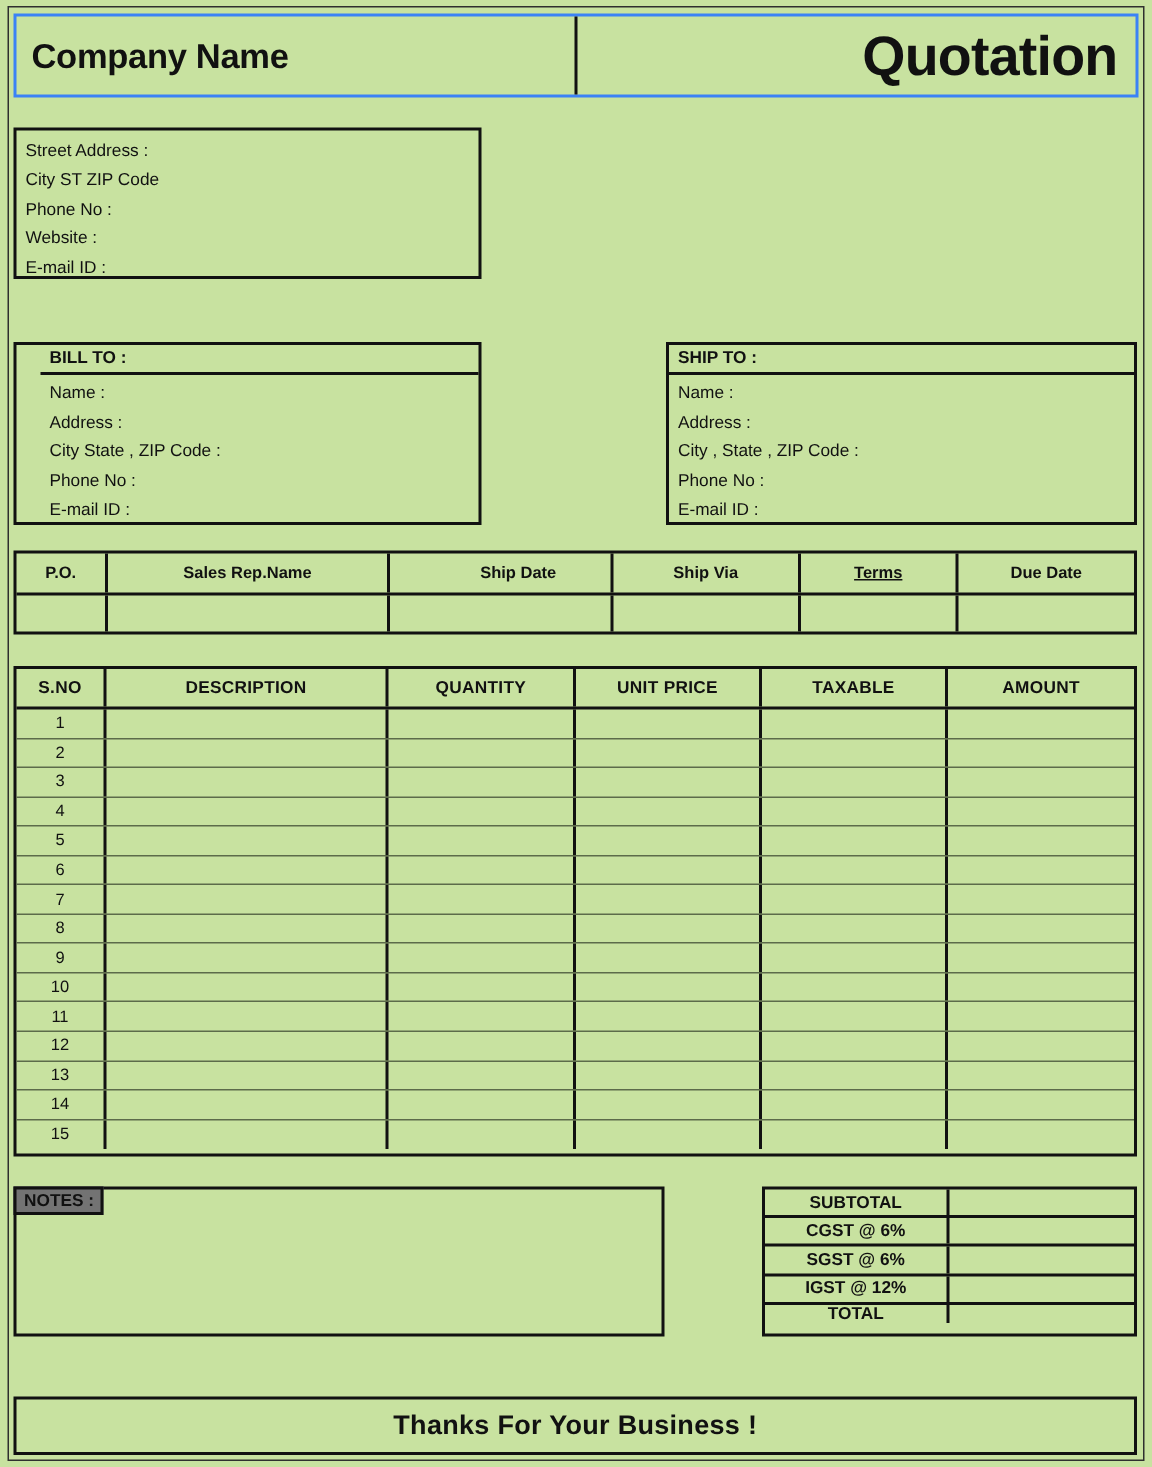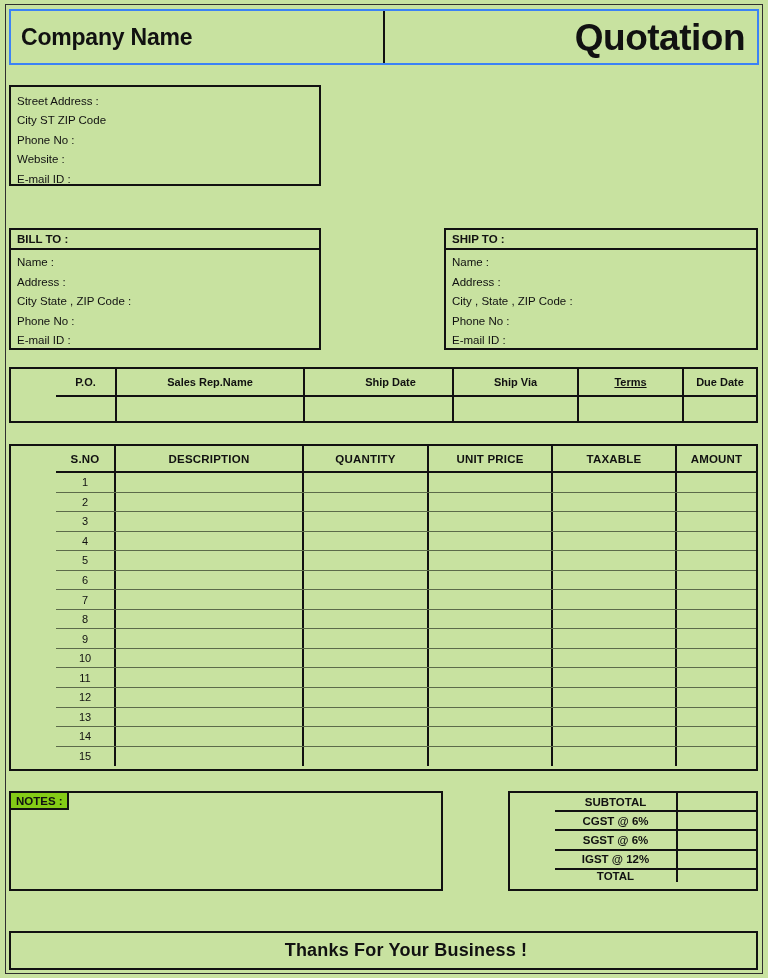--- a/index.html
+++ b/index.html
@@ -34,21 +34,20 @@
     box-sizing: border-box;
     pointer-events: none;
   }
 
   
   .bx {
     position: absolute;
     box-sizing: border-box;
     border: 2px solid #111;
     background: #c8e2a0;
-    padding-left: 45px;
   }
   .cellrow {
     display: flex;
     box-sizing: border-box;
   }
 
   
   #header-band {
     position: absolute;
     left: 9px; top: 9px;
@@ -119,21 +118,21 @@
   }
   #meta-box .meta-row.blank { font-weight: normal; }
   #meta-box .meta-row:last-child { margin-bottom: 0; }
 
   
   .party-box {
     top: 228px;
     height: 122px;
     padding: 0;
   }
-  #bill-to-box { left: 9px; width: 312px; }
+  #bill-to-box { left: 9px; width: 312px; padding-left: 16px; }
   #ship-to-box { left: 444px; width: 314px; }
   .party-title {
     height: 20px;
     border-bottom: 2px solid #111;
     display: flex;
     align-items: center;
     padding-left: 6px;
     box-sizing: border-box;
     font-size: 11.5px;
     font-weight: bold;
@@ -217,21 +216,21 @@
   #notes-box {
     left: 9px; top: 791px;
     width: 434px; height: 100px;
   }
   #notes-label {
     position: absolute;
     left: 9px; top: 791px;
     width: 60px; height: 19px;
     border: 2px solid #111;
     box-sizing: border-box;
-    background: #84cc16;
+    background: #737373;
     display: flex;
     align-items: center;
     padding-left: 5px;
     font-size: 11.5px;
     font-weight: bold;
     z-index: 3;
   }
 
   
   #totals-box {

